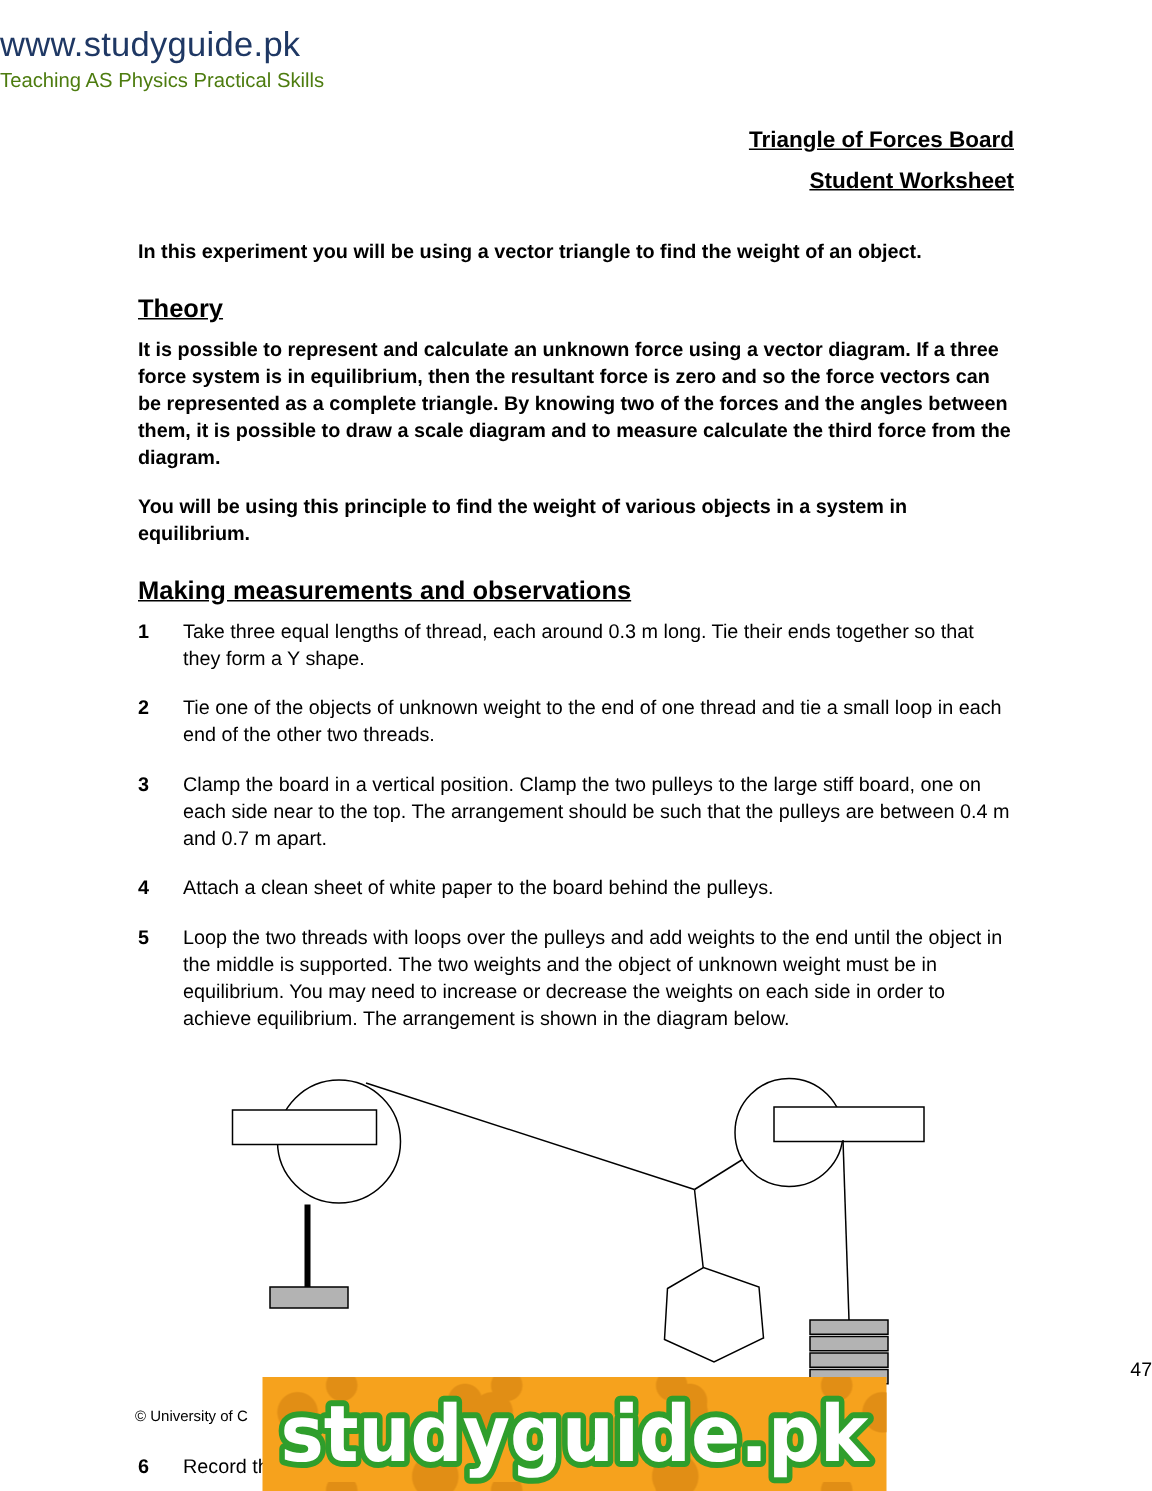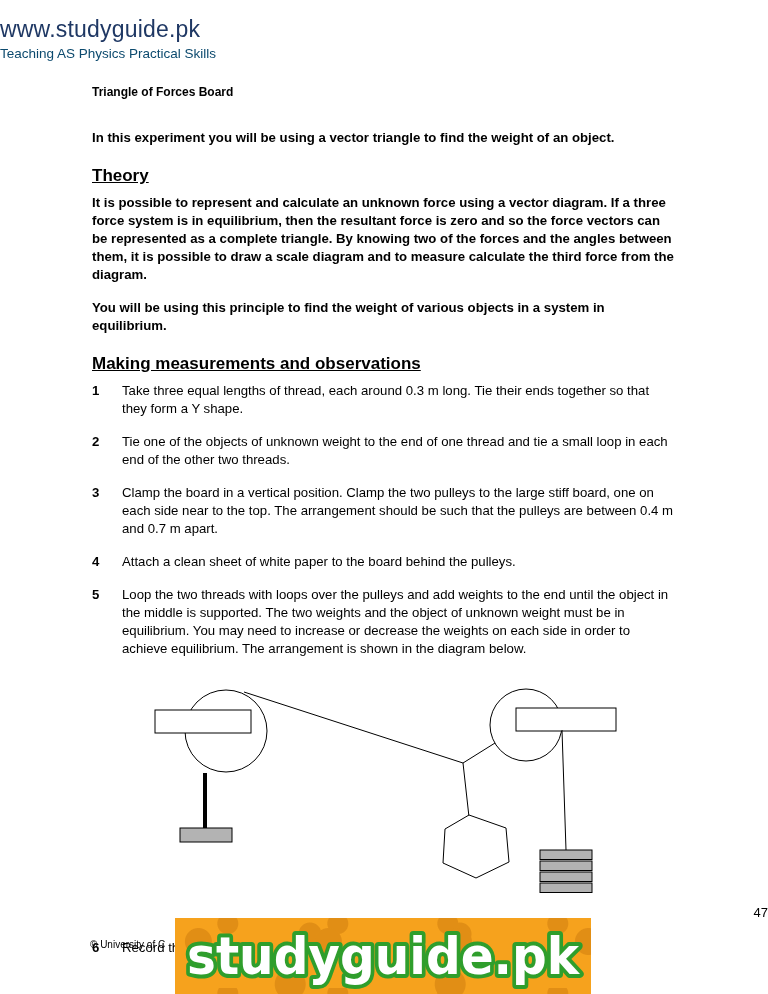--- a/index.html
+++ b/index.html
@@ -5,24 +5,24 @@
   * { margin:0; padding:0; box-sizing:border-box; }
   html,body { background:#ffffff; }
   body {
     width:768px; height:994px;
     position:relative; overflow:hidden;
     font-family:"Liberation Sans", sans-serif;
     color:#000;
   }
   .header { text-align:left; padding:16px 66px 0 0; }
   .site-link { font-size:23px; letter-spacing:0.2px; color:var(--header-link,#1f3864); cursor:pointer; }
-  .header-subtitle { font-size:13.5px; margin-top:3px; color:#0c4a6e; }
+  .header-subtitle { font-size:13.5px; margin-top:3px; color:#4d7c0f; }
 
   .content { padding:0 92px; }
-  .doc-title { text-align:left; font-size:12px; font-weight:bold; }
+  .doc-title { text-align:right; font-size:15px; font-weight:bold;text-decoration:underline; }
   .doc-title.first { margin-top:24px; }
   .doc-title.second { margin-top:10px; }
 
   p.body-text { font-size:13.2px; line-height:18px; margin-top:15px;font-weight:bold; }
   h2.section-heading { font-size:17px; font-weight:bold; margin-top:19px;text-decoration:underline; }
 
   .step { display:flex; margin-top:15px; font-size:13.2px; line-height:18px; }
   .step .num { font-weight:bold; width:30px; flex:none; }
   .step .txt { flex:1; }
 
@@ -65,20 +65,21 @@
 
 <div class="page">
 
   <div class="header">
     <div class="site-link">www.studyguide.pk</div>
     <div class="header-subtitle">Teaching AS Physics Practical Skills</div>
   </div>
 
   <div class="content">
     <div class="doc-title first">Triangle of Forces Board</div>
+    <div class="doc-title second">Student Worksheet</div>
 
     <p class="body-text" style="margin-top:30px;">In this experiment you will be using a vector triangle to find the weight of an object.</p>
 
     <h2 class="section-heading">Theory</h2>
     <p class="body-text" style="margin-top:8px;">It is possible to represent and calculate an unknown force using a vector diagram. If a three force system is in equilibrium, then the resultant force is zero and so the force vectors can be represented as a complete triangle. By knowing two of the forces and the angles between them, it is possible to draw a scale diagram and to measure calculate the third force from the diagram.</p>
     <p class="body-text">You will be using this principle to find the weight of various objects in a system in equilibrium.</p>
 
     <h2 class="section-heading">Making measurements and observations</h2>
 
     <div class="step" style="margin-top:8px;">

